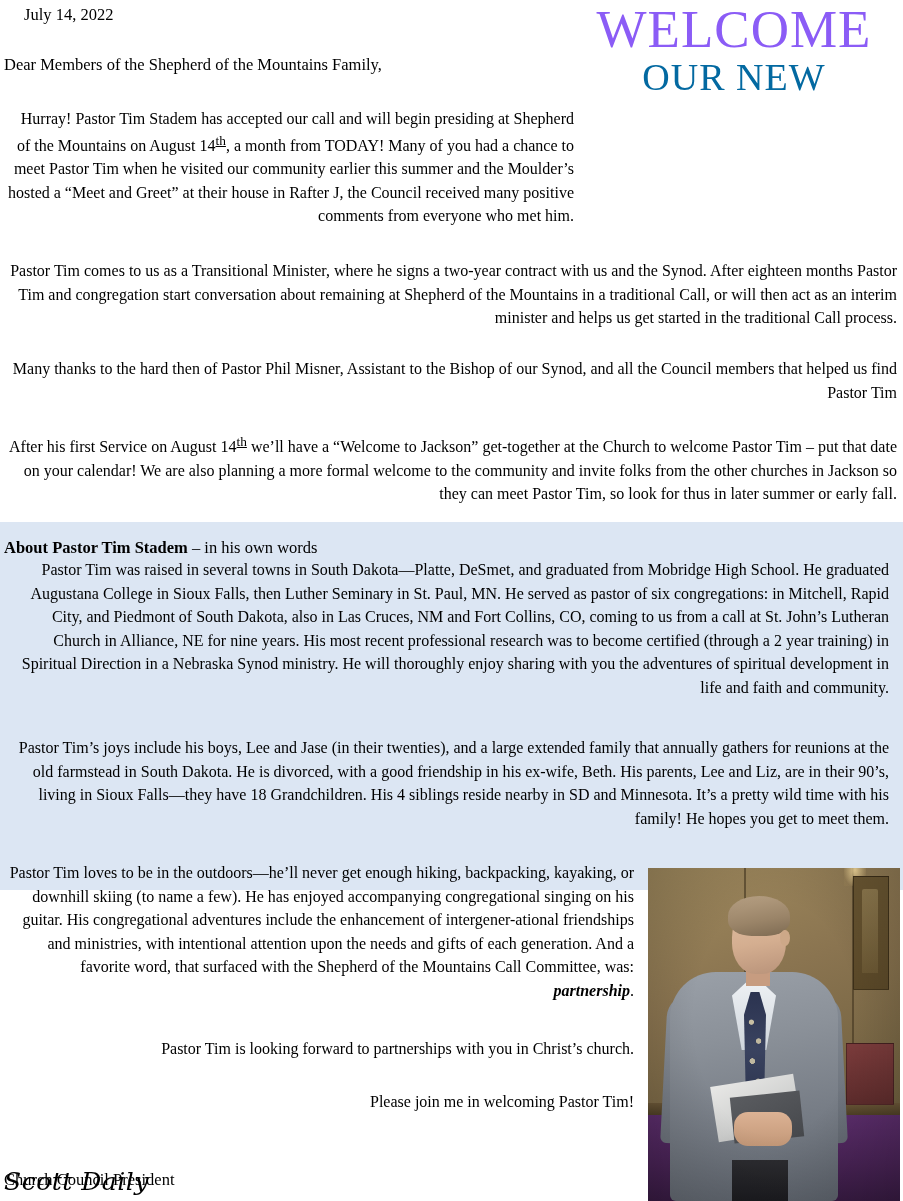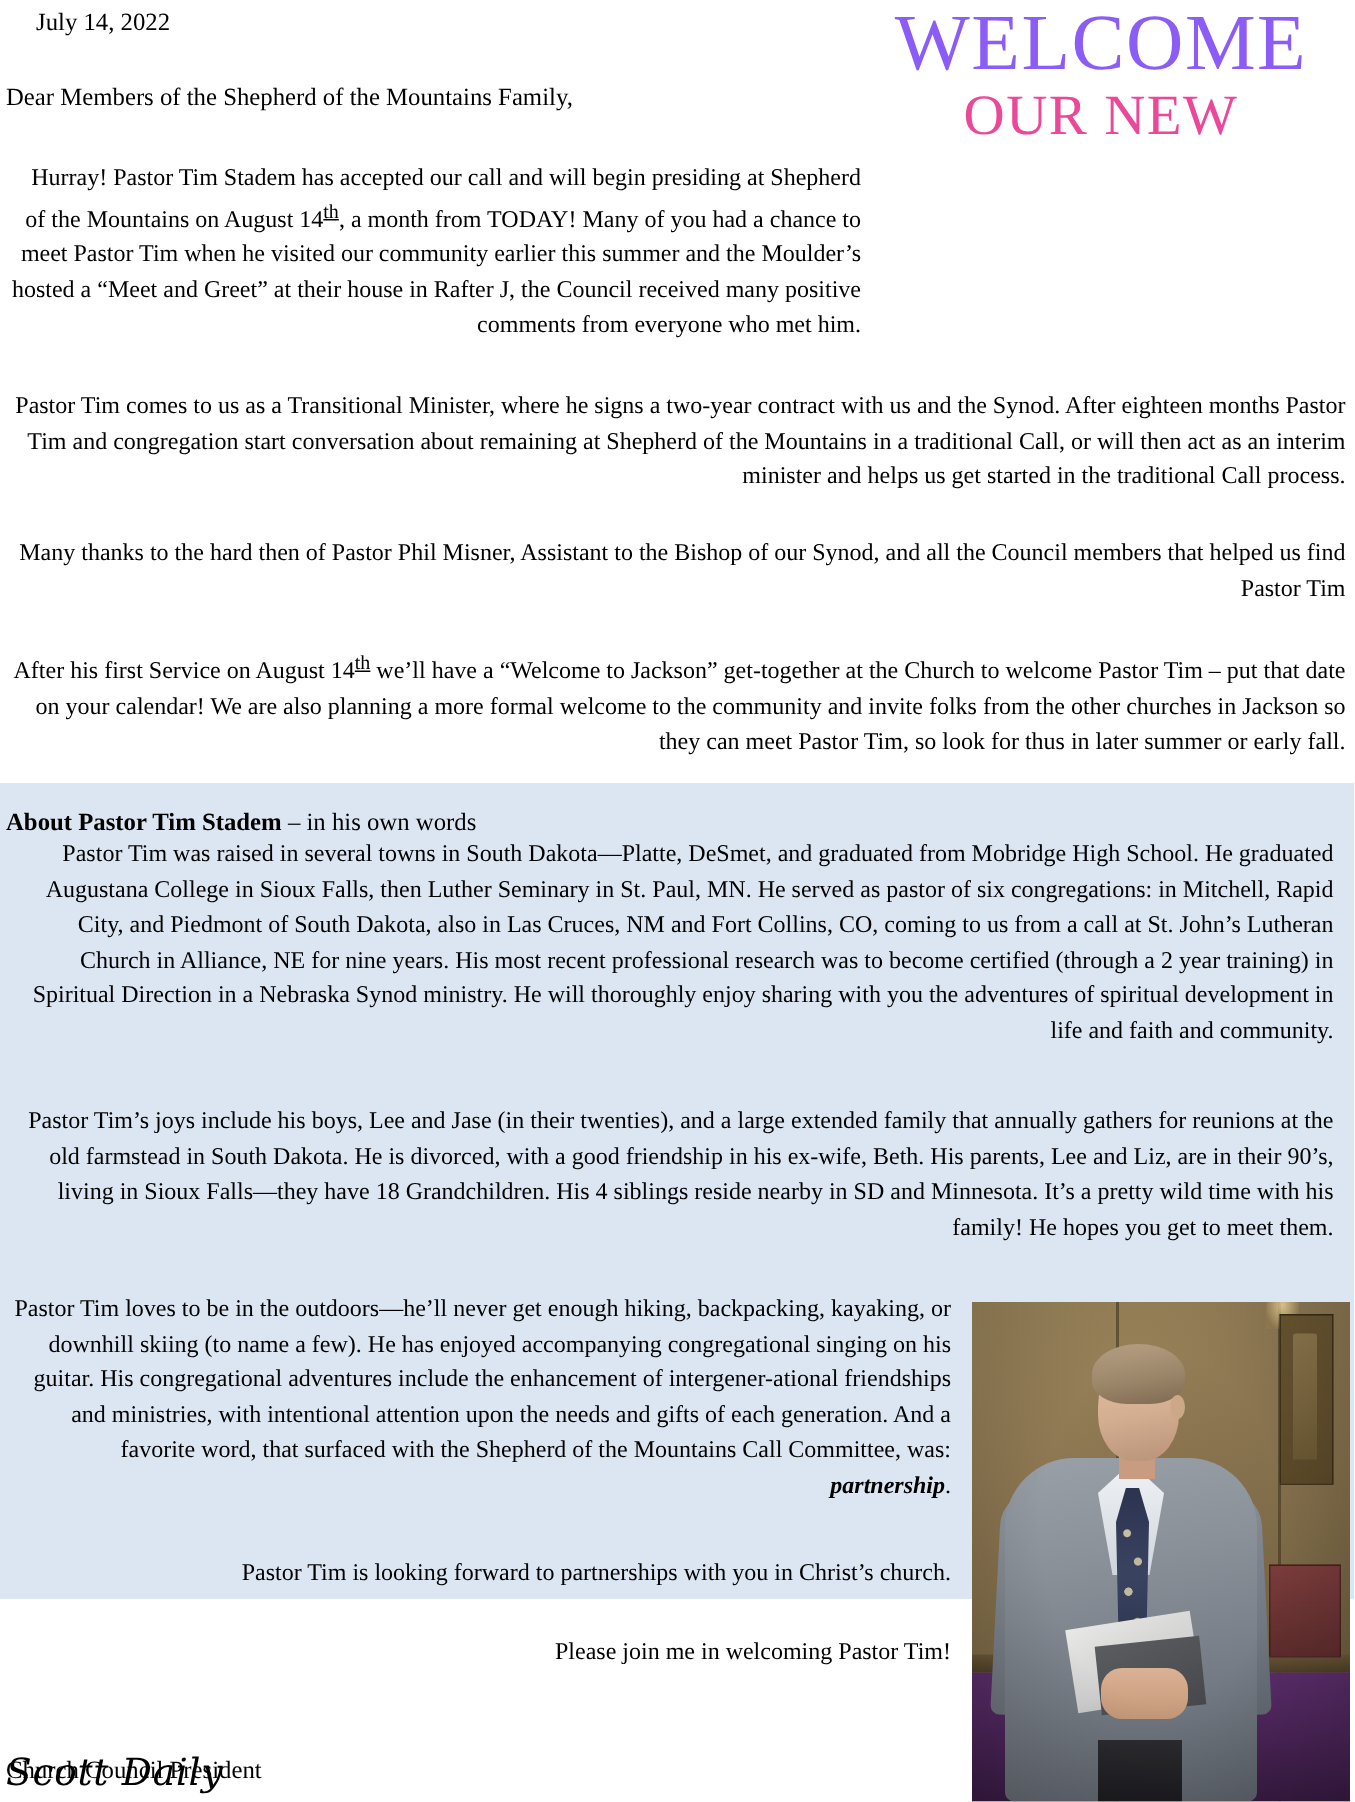--- a/index.html
+++ b/index.html
@@ -34,21 +34,21 @@
     letter-spacing: 1px;
     color: #8b5cf6;
     line-height: 0.98;
     white-space: nowrap;
   }
   .hdr-ournew {
     display: block;
     font-family: "Liberation Serif", "DejaVu Serif", serif;
     font-size: 38px;
     letter-spacing: 1px;
-    color: #ec4899;
+    color: #0369a1;
     line-height: 1.02;
     margin-top: 2px;
     white-space: nowrap;
   }
   .hdr-pastor {
     display: block;
     font-family: "Liberation Serif", "DejaVu Serif", serif;
     font-size: 54px;
     letter-spacing: 1px;
     color: #1F4E9C;
@@ -108,21 +108,21 @@
     left: 4px;
     width: 893px;
   }
 
   
   .about-box {
     position: absolute;
     top: 522px;
     left: 0;
     width: 903px;
-    height: 544px;
+    height: 368px;
     background: #DCE6F3;
   }
   .about-inner {
     position: absolute;
     top: 0;
     left: 0;
     width: 903px;
     padding: 14px 6px 0 4px;
     box-sizing: border-box;
   }

